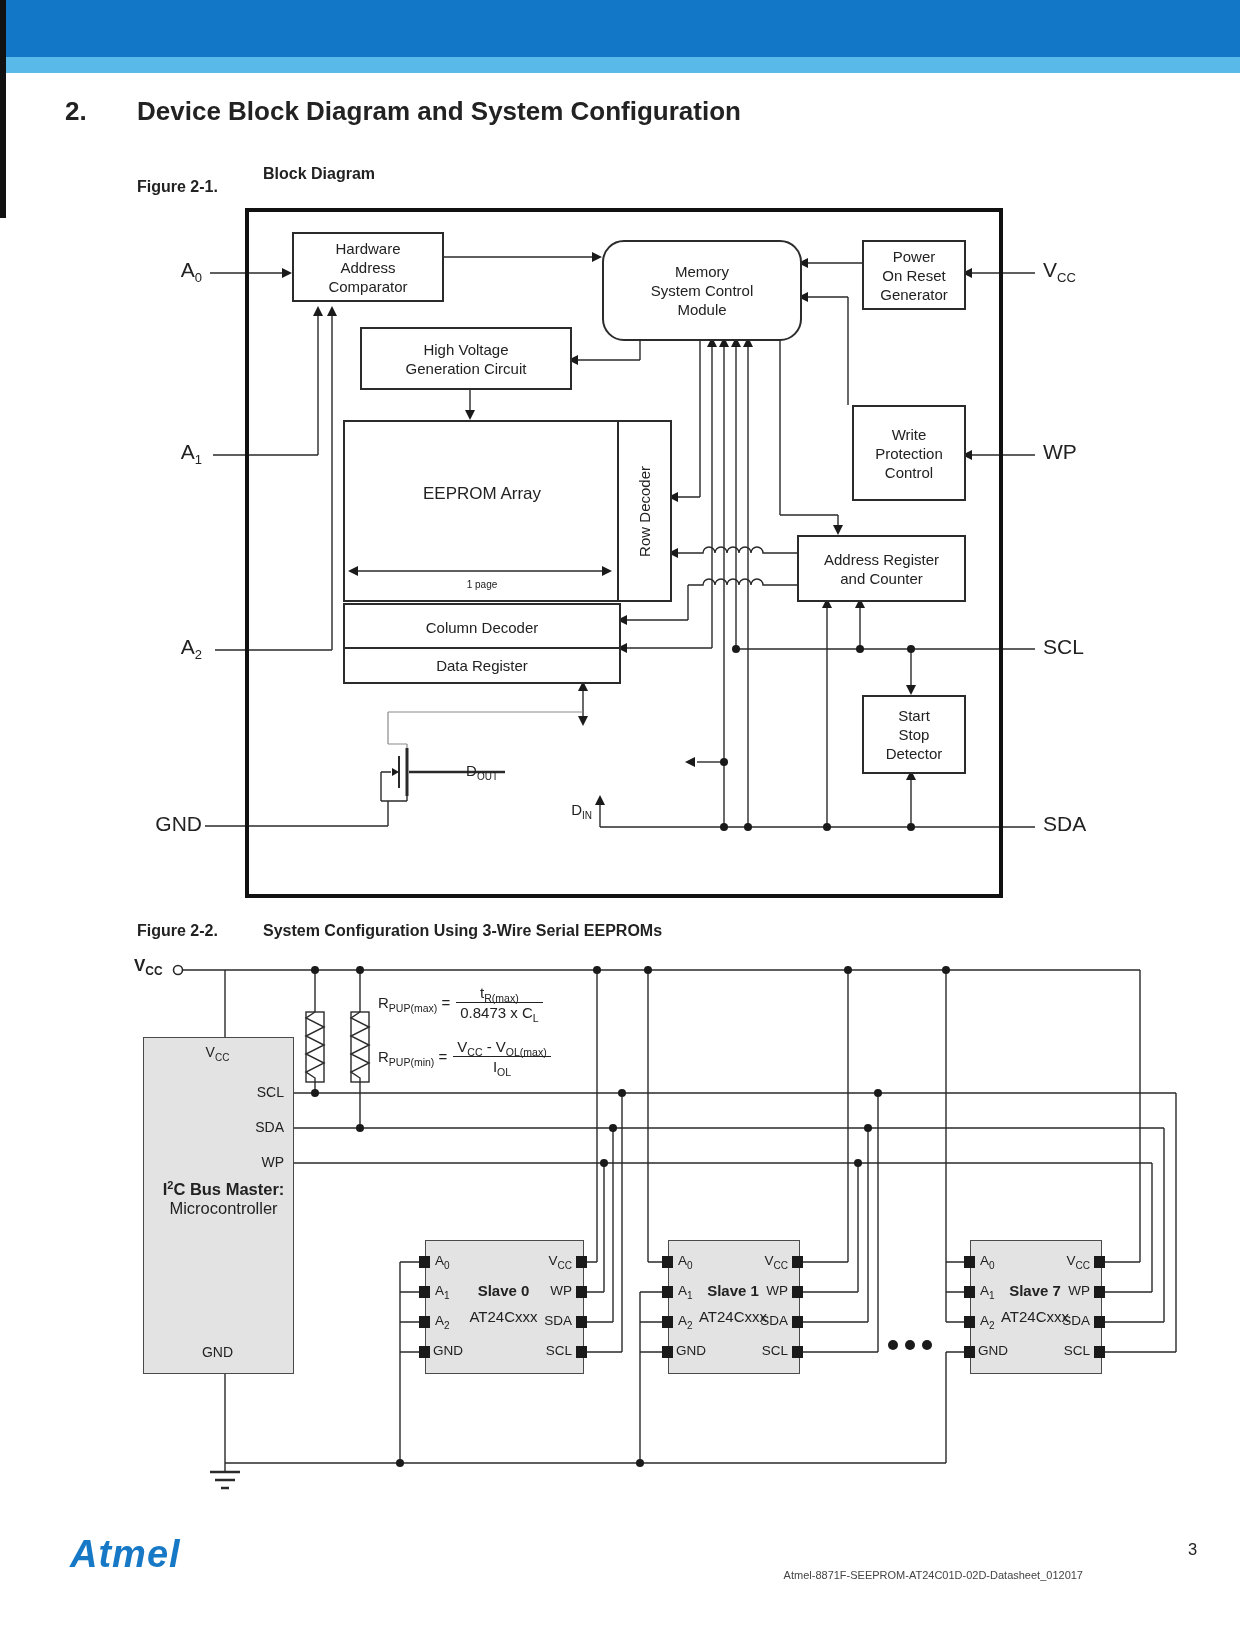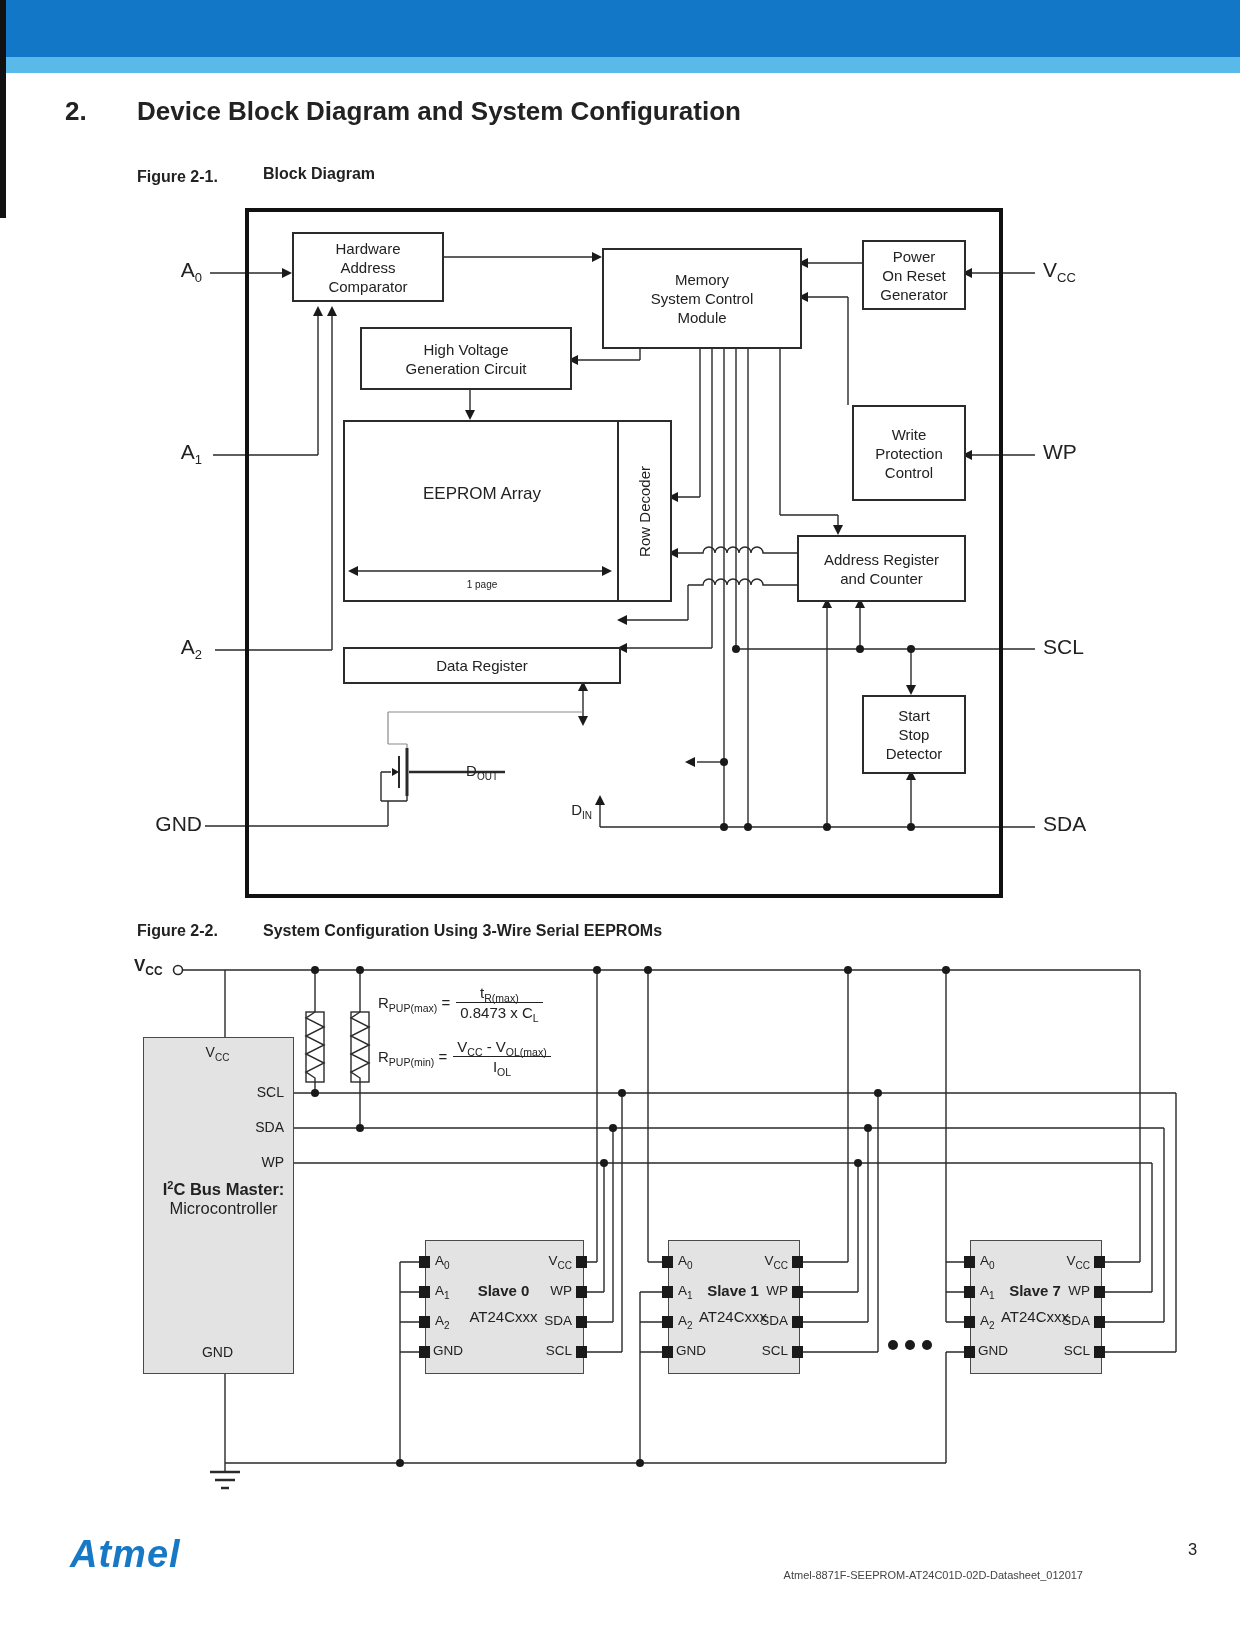--- a/index.html
+++ b/index.html
@@ -37,21 +37,21 @@
 
 <div id="page">
 
   <div class="hdr-bar" style="top:0;height:57px;background:#1377c8;"></div>
   <div class="hdr-bar" style="top:57px;height:16px;background:#59b9e8;"></div>
   <div class="abs" style="left:0;top:0;width:6px;height:218px;background:#111;z-index:5;"></div>
 
   <div class="lbl" style="left:65px;top:96px;font-size:26px;font-weight:bold;">2.</div>
   <div class="lbl" style="left:137px;top:96px;font-size:26px;font-weight:bold;">Device Block Diagram and System Configuration</div>
 
-  <div class="lbl caption" style="left:137px;top:168px;">Figure 2-1.</div>
+  <div class="lbl caption" style="left:137px;top:178px;">Figure 2-1.</div>
   <div class="lbl caption" style="left:263px;top:165px;">Block Diagram</div>
 
   <div class="lbl caption" style="left:137px;top:922px;">Figure 2-2.</div>
   <div class="lbl caption" style="left:263px;top:922px;">System Configuration Using 3-Wire Serial EEPROMs</div>
 
   <svg id="under" class="layer" width="1240" height="1648" viewBox="0 0 1240 1648">
     <g stroke="#2a2a2a" stroke-width="1.4" fill="none">
 
       <path d="M210,273 H284"></path>
       <path d="M213,455 H318 M318,455 V314"></path>
@@ -188,36 +188,37 @@
       <polygon points="583,726 578,716 588,716"></polygon>
       <polygon points="399,772 392,768 392,776"></polygon>
     </g>
   </svg>
 
   <div class="abs" style="left:245px;top:208px;width:750px;height:682px;border:4px solid #111;background:transparent;z-index:2;"></div>
 
   <div class="box" style="left:292px;top:232px;width:148px;height:66px;">Hardware
 Address
 Comparator</div>
-  <div class="box" style="left:602px;top:248px;width:196px;height:97px;">Memory
+  <div class="box" style="left:602px;top:240px;width:196px;height:97px;border-radius:22px;">Memory
 System Control
 Module</div>
   <div class="box" style="left:862px;top:240px;width:100px;height:66px;">Power
 On Reset
 Generator</div>
   <div class="box" style="left:360px;top:327px;width:208px;height:59px;">High Voltage
 Generation Circuit</div>
 
   <div class="box" style="left:343px;top:420px;width:274px;height:178px;font-size:17px;">
     <span style="margin-top:-36px;">EEPROM Array</span>
     <span class="abs" style="left:0;right:0;bottom:6px;font-size:10px;">1 page</span>
   </div>
   <div class="box" style="left:617px;top:420px;width:51px;height:178px;">
     <span class="rot">Row Decoder</span>
   </div>
+  <div class="box" style="left:343px;top:603px;width:274px;height:44px;">Column Decoder</div>
   <div class="box" style="left:852px;top:405px;width:110px;height:92px;">Write
 Protection
 Control</div>
   <div class="box" style="left:343px;top:647px;width:274px;height:33px;">Data Register</div>
   <div class="box" style="left:797px;top:535px;width:165px;height:63px;">Address Register
 and Counter</div>
   <div class="box" style="left:862px;top:695px;width:100px;height:75px;">Start
 Stop
 Detector</div>
 

